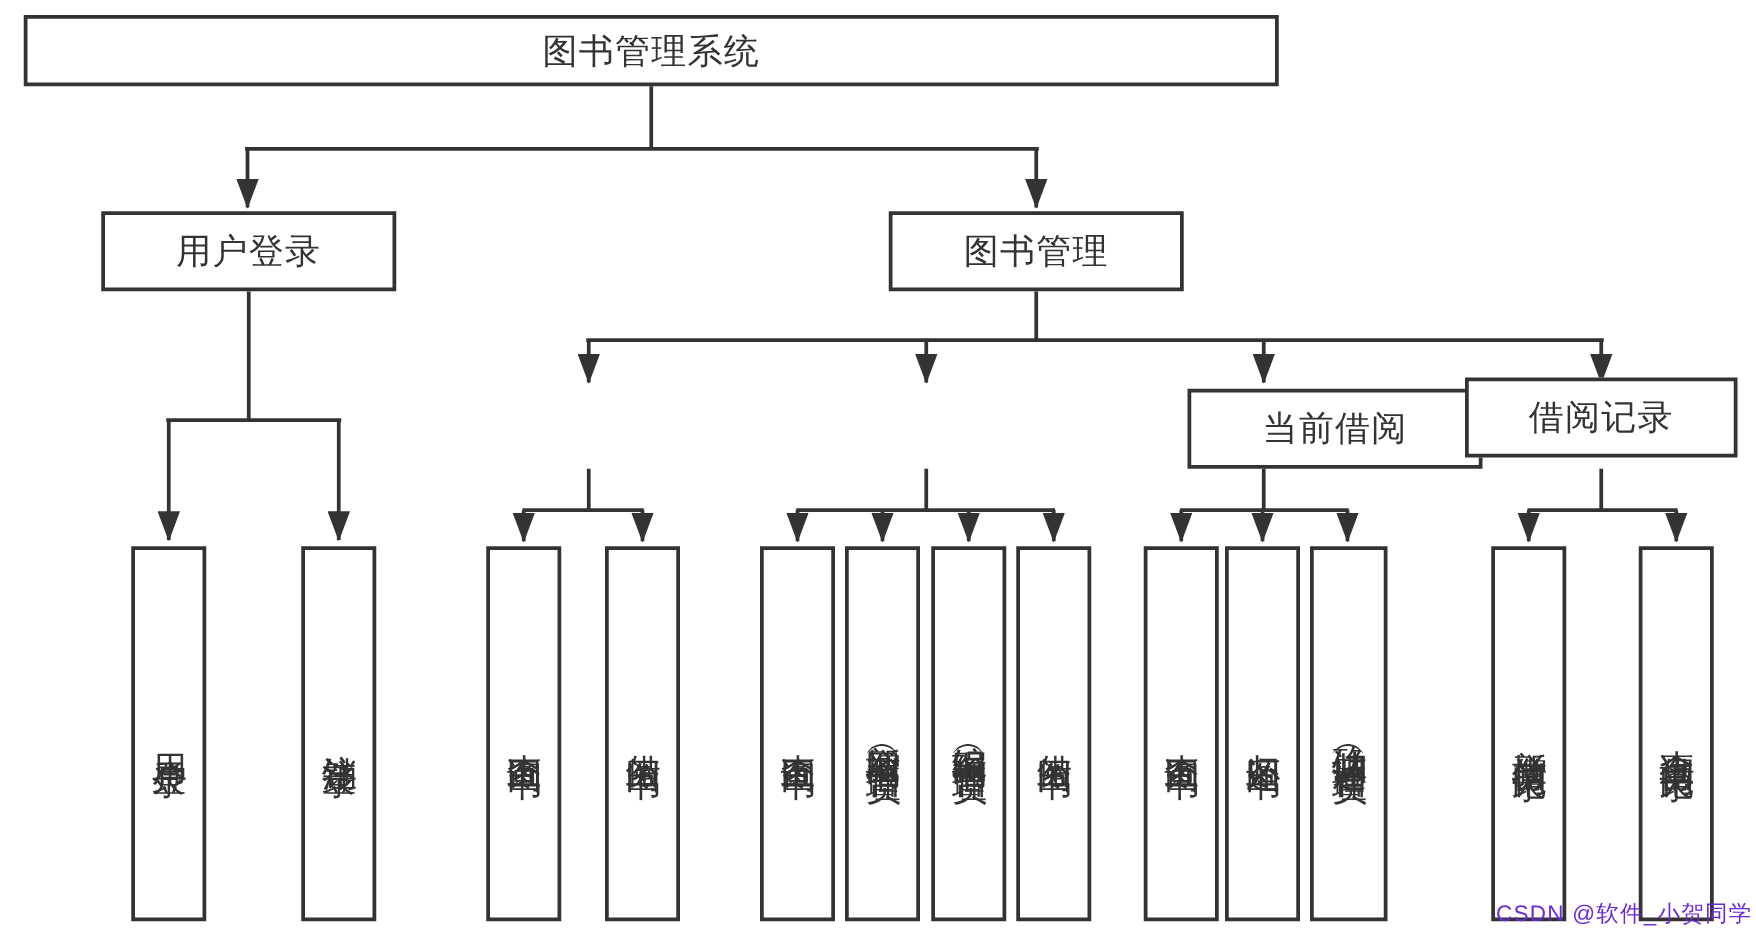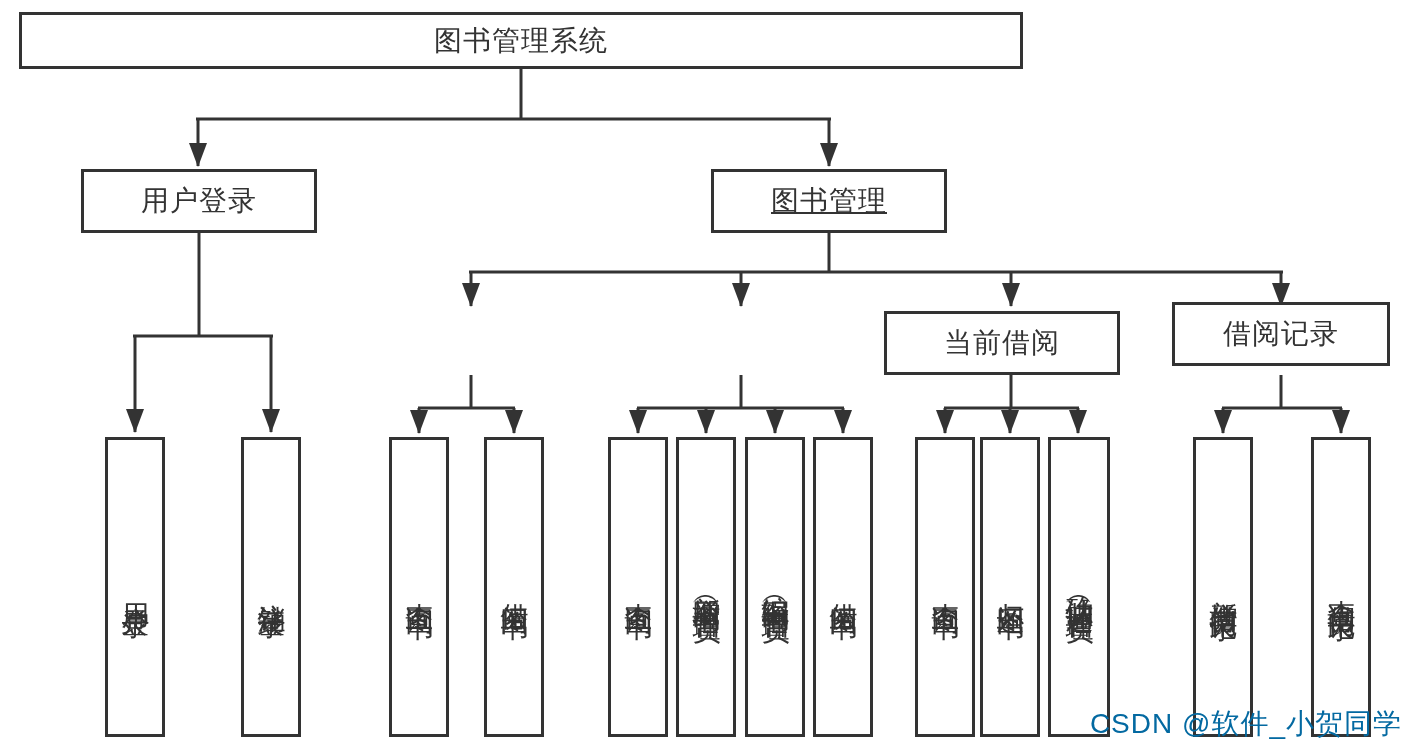--- a/index.html
+++ b/index.html
@@ -14,21 +14,21 @@
     display:flex;align-items:center;justify-content:center;
     font-size:28px;letter-spacing:1px;white-space:nowrap;
   }
   .leaf{white-space:normal;}
   .vlabel{
     writing-mode:vertical-rl;text-orientation:mixed;
     line-height:1;letter-spacing:3px;font-size:28px;
   }
   .watermark{
     position:absolute;right:3px;bottom:4px;z-index:5;
-    font-size:28px;letter-spacing:1px;color:#0369a1;
+    font-size:18px;letter-spacing:1px;color:#6d28d9;
   }
 </style>
 </head>
 <body>
 
 <div class="stage">
 
   <svg class="wires" viewBox="0 0 1405 747" aria-hidden="true">
     <defs>
       <marker id="arw" viewBox="0 0 24 18" refX="23" refY="9" markerWidth="24" markerHeight="18" markerUnits="userSpaceOnUse" orient="auto">
@@ -77,25 +77,25 @@
     <path d="M1341 408 V433" marker-end="url(#arw)"></path>
   </svg>
 
   <div class="box" style="left:19px;top:12px;width:1004px;height:57px;">
     <span>图书管理系统</span>
   </div>
 
   <div class="box" style="left:81px;top:169px;width:236px;height:64px;">
     <span>用户登录</span>
   </div>
-  <div class="box" style="left:711px;top:169px;width:236px;height:64px;text-decoration:underline;">
+  <div class="box" style="left:711px;top:169px;width:236px;height:64px;">
     <span>图书管理</span>
   </div>
 
-  <div class="box" style="left:884px;top:311px;width:236px;height:64px;">
+  <div class="box" style="left:950px;top:311px;width:236px;height:64px;">
     <span>当前借阅</span>
   </div>
   <div class="box" style="left:1172px;top:302px;width:218px;height:64px;">
     <span>借阅记录</span>
   </div>
 
   <div class="box leaf" style="left:105px;top:437px;width:60px;height:300px;">
     <span class="vlabel">用户登录</span>
   </div>
   <div class="box leaf" style="left:241px;top:437px;width:60px;height:300px;">

